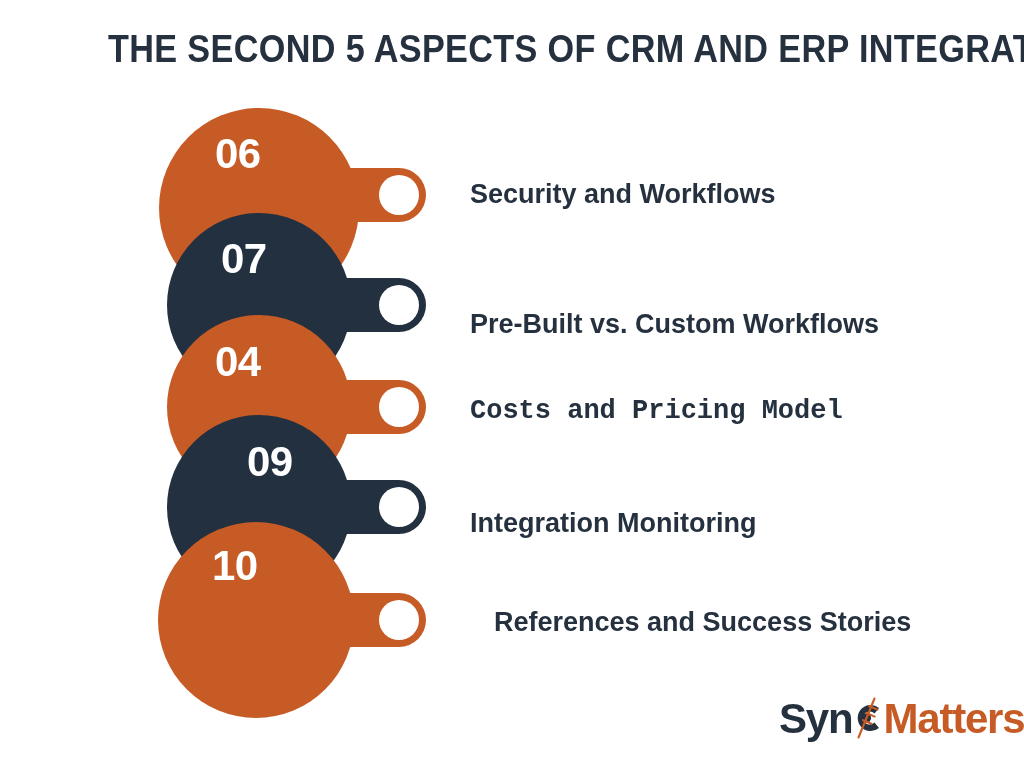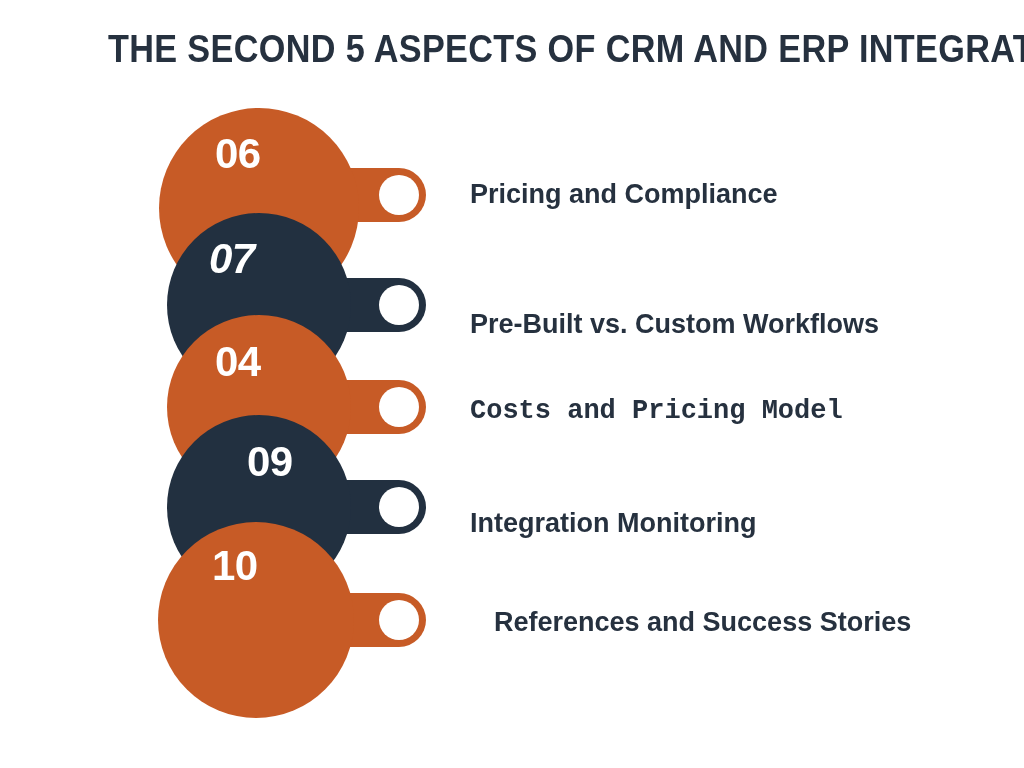--- a/index.html
+++ b/index.html
@@ -124,36 +124,36 @@
               <rect x="0" y="0" width="1024" height="768" fill="#fff"></rect>
               <circle cx="399" cy="195" r="20" fill="#000"></circle>
             </mask>
           </defs>
           <g mask="url(#hole-mask-0)" fill="#c75b26">
             <rect x="300" y="168" width="126" height="54" rx="27"></rect>
             <circle cx="259" cy="208" r="100"></circle>
           </g>
         </svg>
         <div class="step-number" style="left: 215px; top: 133px;">06</div>
-        <div class="step-label" style="left: 470px; top: 178px;">Pricing and Compliance</div>
+        <div class="step-label" style="left: 470px; top: 178px;">Security and Workflows</div>
       </div>
       <div class="step">
         <svg class="step-graphic" width="1024" height="768" viewBox="0 0 1024 768">
           <defs>
             <mask id="hole-mask-1">
               <rect x="0" y="0" width="1024" height="768" fill="#fff"></rect>
               <circle cx="399" cy="305" r="20" fill="#000"></circle>
             </mask>
           </defs>
           <g mask="url(#hole-mask-1)" fill="#223040">
             <rect x="300" y="278" width="126" height="54" rx="27"></rect>
             <circle cx="259" cy="305" r="92"></circle>
           </g>
         </svg>
-        <div class="step-number" style="left: 209px; top: 238px; font-style: italic;">07</div>
+        <div class="step-number" style="left: 221px; top: 238px;">07</div>
         <div class="step-label" style="left: 470px; top: 308px;">Pre-Built vs. Custom Workflows</div>
       </div>
       <div class="step">
         <svg class="step-graphic" width="1024" height="768" viewBox="0 0 1024 768">
           <defs>
             <mask id="hole-mask-2">
               <rect x="0" y="0" width="1024" height="768" fill="#fff"></rect>
               <circle cx="399" cy="407" r="20" fill="#000"></circle>
             </mask>
           </defs>
@@ -192,14 +192,28 @@
           <g mask="url(#hole-mask-4)" fill="#c75b26">
             <rect x="300" y="593" width="126" height="54" rx="27"></rect>
             <circle cx="256" cy="620" r="98"></circle>
           </g>
         </svg>
         <div class="step-number" style="left: 212px; top: 545px;">10</div>
         <div class="step-label" style="left: 494px; top: 606px;">References and Success Stories</div>
       </div>
     </div>
 
+  <div id="logo">
+    <span class="logo-sync">Syn</span><span id="logo-mark">
+      <svg width="36" height="42" viewBox="0 0 36 42">
+        <path d="M30 11 A13 13 0 1 0 30 31 L25.5 25.6 A6.6 6.6 0 1 1 25.5 16.4 Z" fill="#26313f"></path>
+        <circle cx="17.5" cy="21" r="4.6" fill="#26313f"></circle>
+        <g stroke="#c75b26" stroke-width="2.1" stroke-linecap="round">
+          <line x1="25.5" y1="1.5" x2="9.5" y2="40.5"></line>
+          <line x1="20.0" y1="9.0" x2="28.5" y2="12.6"></line>
+          <line x1="17.2" y1="16.0" x2="25.7" y2="19.6"></line>
+          <line x1="14.0" y1="23.2" x2="22.5" y2="26.8"></line>
+        </g>
+      </svg>
+    </span><span class="logo-matters">Matters</span>
+  </div>
 
 </div>
 
 </body></html>

